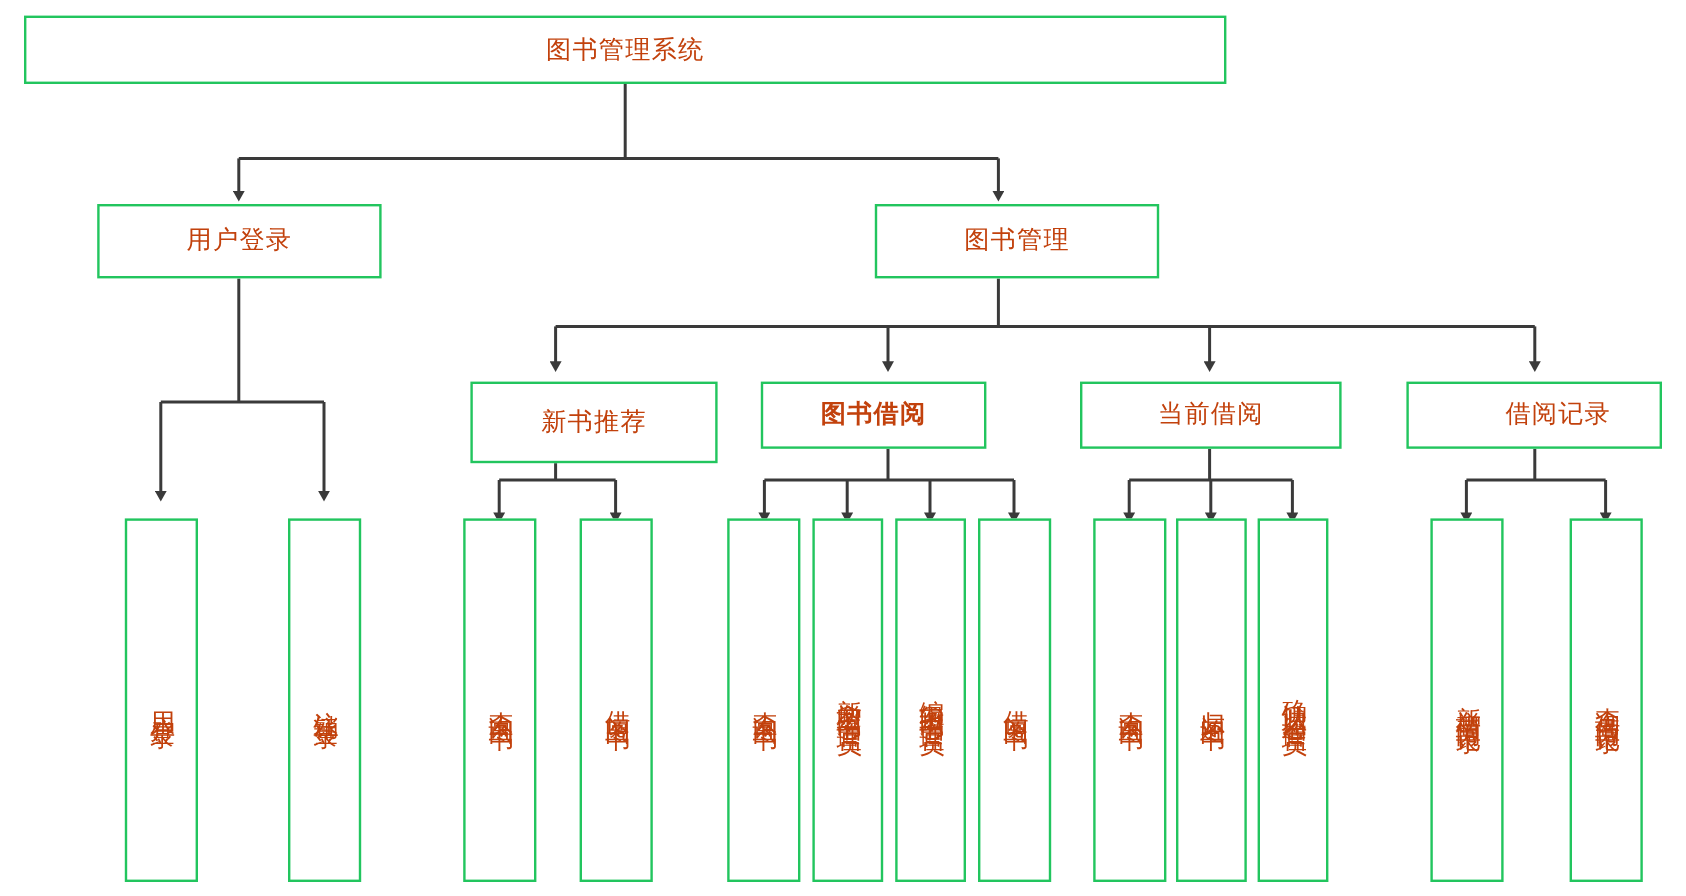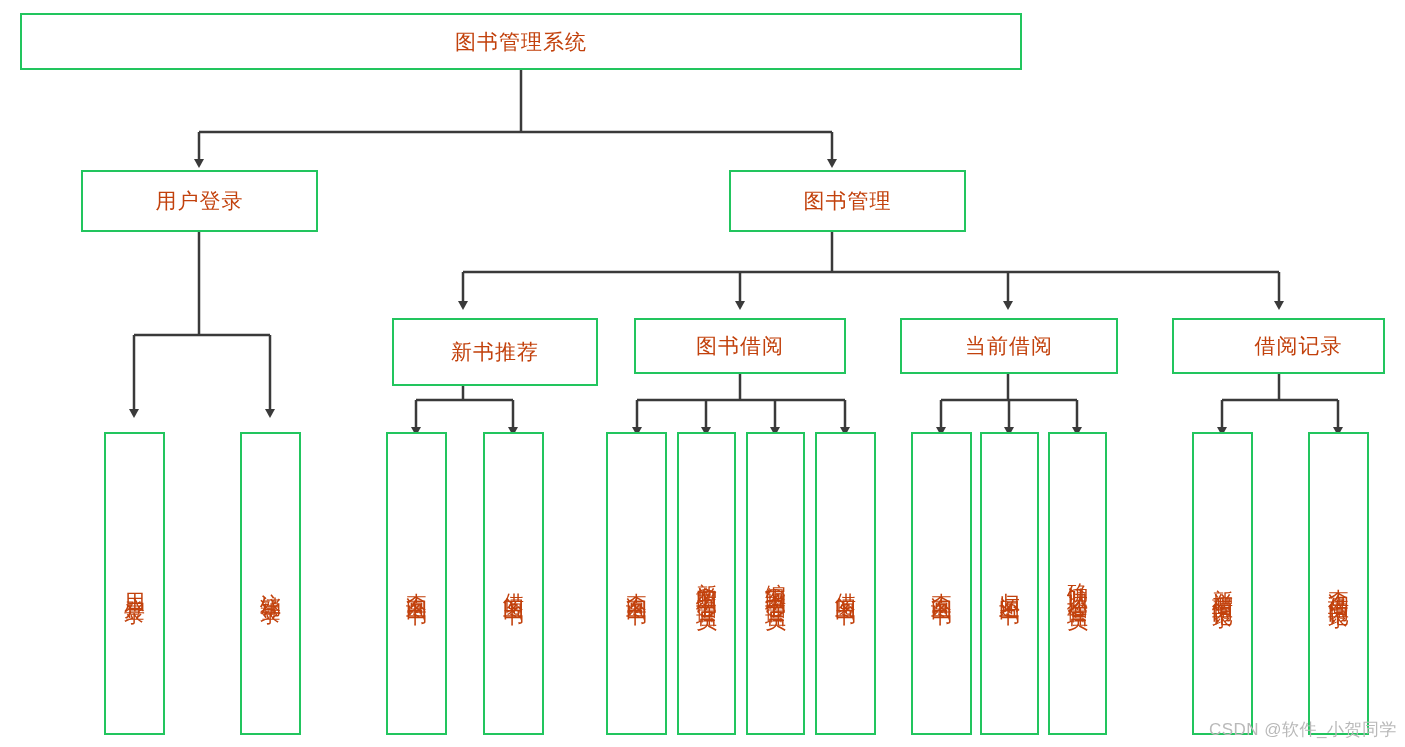--- a/index.html
+++ b/index.html
@@ -132,21 +132,21 @@
   <div class="node h" style="left:81px; top:170px; width:237px; height:62px;">
     <span>用户登录</span>
   </div>
   <div class="node h" style="left:711px; top:170px; width:237px; height:62px;margin-left:18px;">
     <span>图书管理</span>
   </div>
 
   <div class="node h" style="left:360px; top:318px; width:206px; height:68px;margin-left:32px;">
     <span>新书推荐</span>
   </div>
-  <div class="node h" style="left:634px; top:318px; width:212px; height:56px;">
+  <div class="node h" style="left:634px; top:318px; width:188px; height:56px;font-weight:bold;">
     <span>图书借阅</span>
   </div>
   <div class="node h" style="left:900px; top:318px; width:218px; height:56px;">
     <span>当前借阅</span>
   </div>
   <div class="node h" style="left:1172px; top:318px; width:213px; height:56px;padding-left:40px;">
     <span>借阅记录</span>
   </div>
 
   <div class="node v" style="left:104px; top:432px; width:61px; height:303px;">
@@ -186,15 +186,14 @@
     <span class="vtxt">确认归还（管理员）</span>
   </div>
 
   <div class="node v" style="left:1192px; top:432px; width:61px; height:303px;">
     <span class="vtxt">新增借阅记录</span>
   </div>
   <div class="node v" style="left:1308px; top:432px; width:61px; height:303px;">
     <span class="vtxt">查询借阅记录</span>
   </div>
 
-  <div class="watermark">CSDN @软件_小贺同学</div>
 
 </div>
 
 </body></html>

